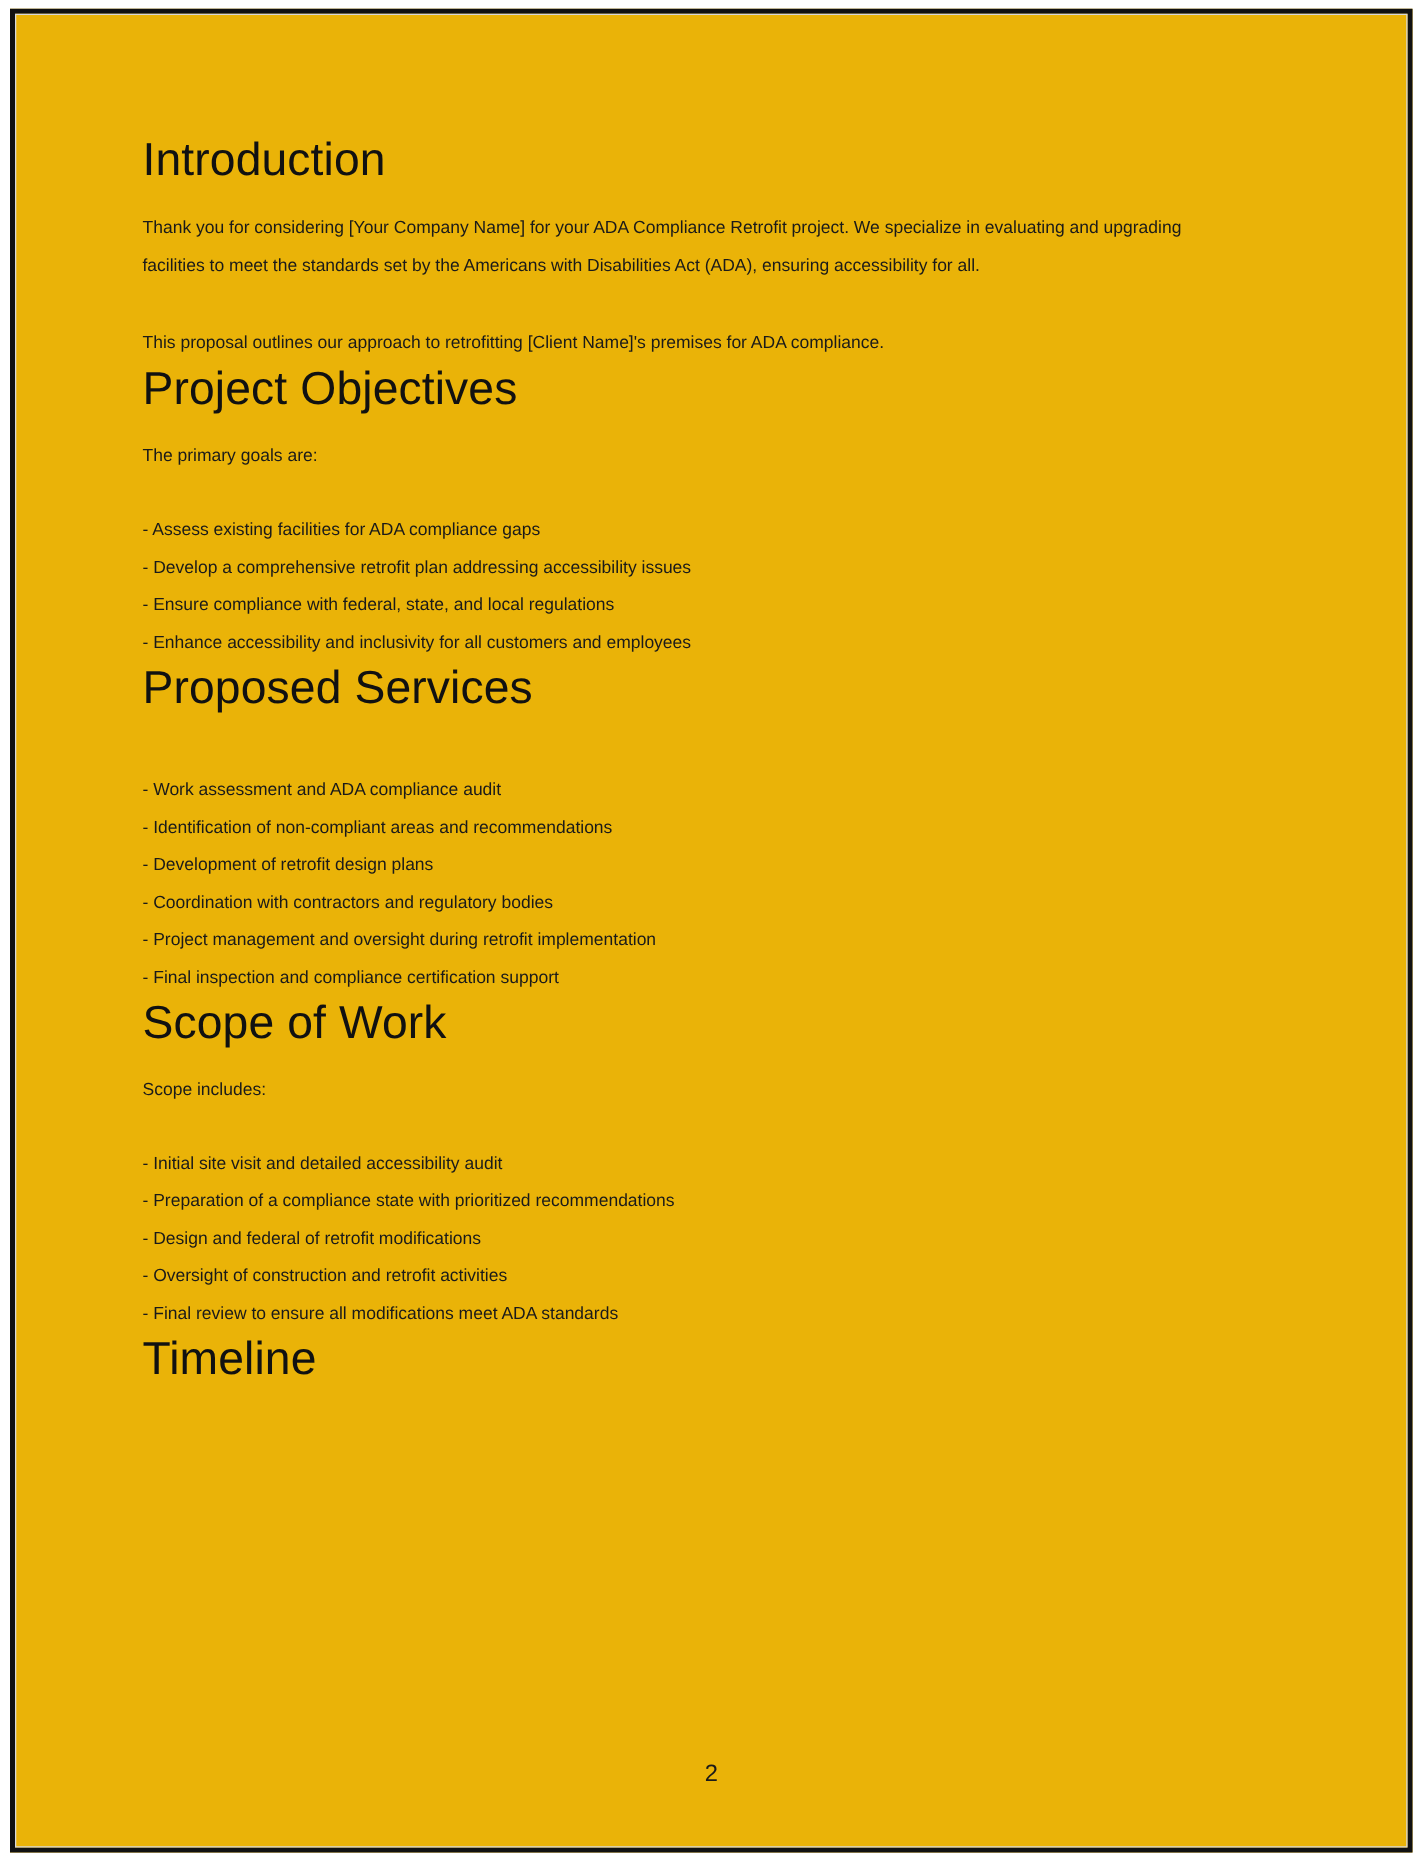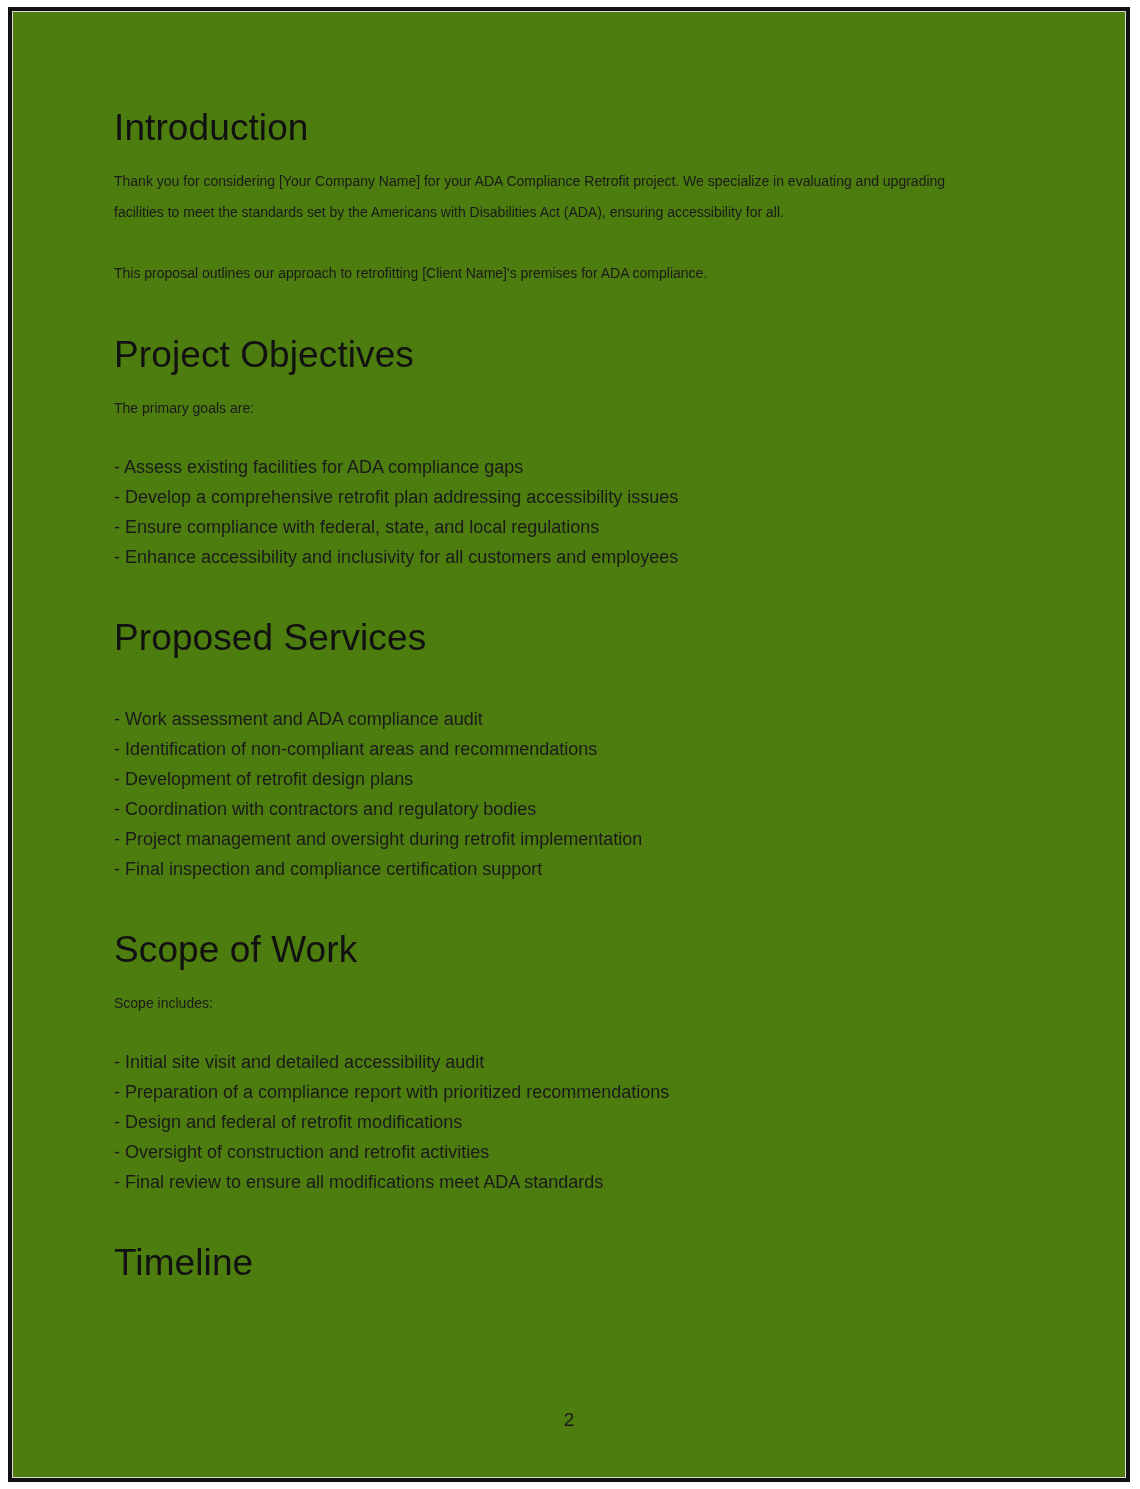--- a/index.html
+++ b/index.html
@@ -16,21 +16,21 @@
 
   
   .page-frame {
     position: absolute;
     left: 8px;
     top: 7px;
     width: 1122px;
     height: 1475px;
     box-sizing: border-box;
     border: 4px solid #111111;
-    background: #4d7c0f;
+    background: #eab308;
   }
 
   
   .page-frame::after {
     content: "";
     position: absolute;
     left: 0; top: 0; right: 0; bottom: 0;
     border: 1px solid #d9d9d9;
     pointer-events: none;
   }
@@ -64,21 +64,21 @@
     height: 30px;
   }
 
   ul.dash-list {
     list-style: none;
     margin: 0;
     padding: 0;
   }
   ul.dash-list li {
     font-family: "Liberation Sans", sans-serif;
-    font-size: 18px;
+    font-size: 14px;
     line-height: 30px;
     color: #1a1a1a;
     white-space: nowrap;
   }
 
   .lead-gap {
     height: 28px;
   }
 
   .page-number {
@@ -86,21 +86,20 @@
     left: 0;
     right: 0;
     top: 1398px;
     text-align: center;
     font-family: "Liberation Sans", sans-serif;
     font-size: 19px;
     color: #1a1a1a;
   }
 
   .sec {
-    margin-top: 44px;
   }
   .sec-first {
     margin-top: 0;
   }
 </style>
 </head>
 <body>
 
 <div class="page-frame">
 
@@ -137,21 +136,21 @@
         <li>- Final inspection and compliance certification support</li>
       </ul>
     </section>
 
     <section class="sec">
       <h1 class="section-heading">Scope of Work</h1>
       <p class="body-text">Scope includes:</p>
       <div class="lead-gap"></div>
       <ul class="dash-list">
         <li>- Initial site visit and detailed accessibility audit</li>
-        <li>- Preparation of a compliance report with prioritized recommendations</li>
+        <li>- Preparation of a compliance state with prioritized recommendations</li>
         <li>- Design and federal of retrofit modifications</li>
         <li>- Oversight of construction and retrofit activities</li>
         <li>- Final review to ensure all modifications meet ADA standards</li>
       </ul>
     </section>
 
     <section class="sec">
       <h1 class="section-heading">Timeline</h1>
     </section>
 

